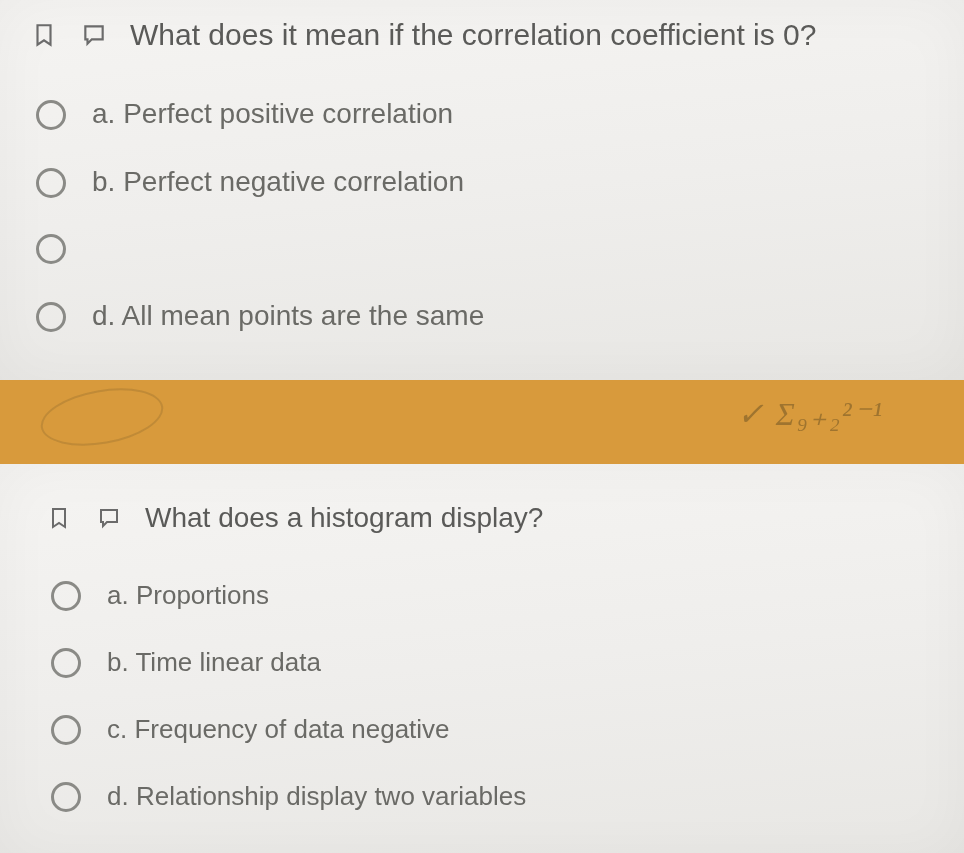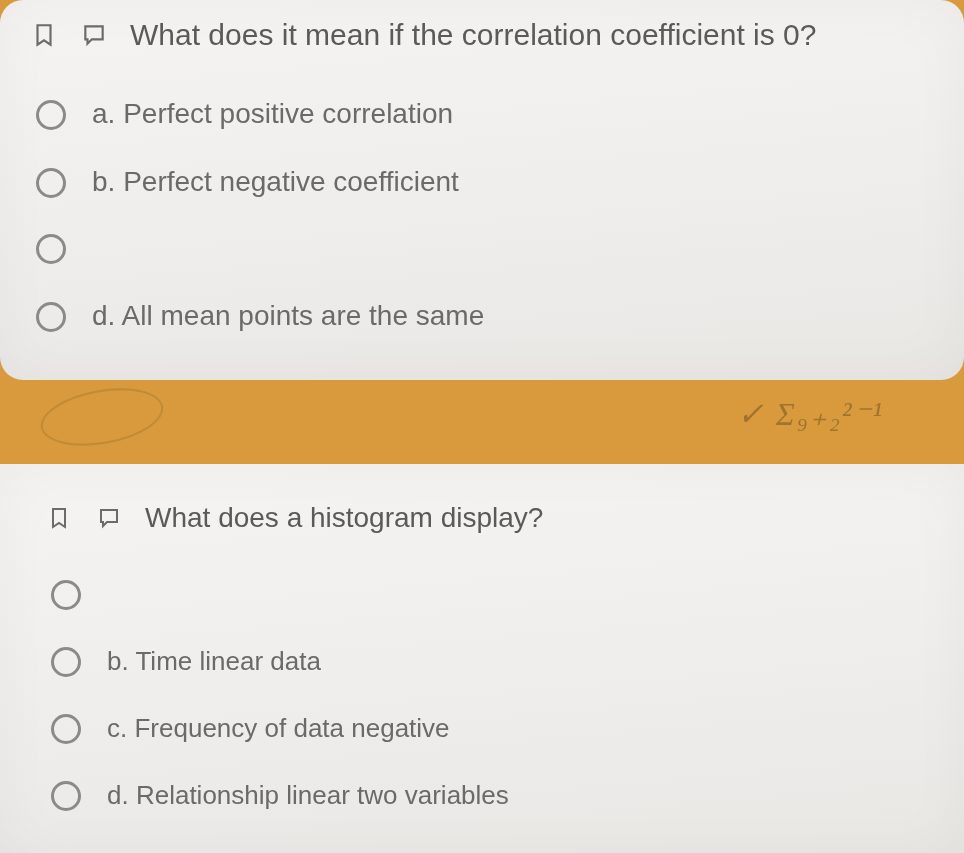--- a/index.html
+++ b/index.html
@@ -9,21 +9,21 @@
     width: 964px;
     height: 853px;
     overflow: hidden;
     position: relative;
   }
   .card {
     background: linear-gradient(175deg, #f5f4f2 0%, #efeeec 50%, #e8e7e4 100%);
     padding: 18px 30px 30px 30px;
     box-shadow: inset 0 0 60px rgba(0,0,0,0.04);
   }
-  .card1 { margin-bottom: 0; border-radius: 23px; }
+  .card1 { margin-bottom: 0; }
   .separator {
     height: 84px;
     background: #d89a3c;
     position: relative;
     overflow: hidden;
   }
   
   .separator::before {
     content: "";
     position: absolute;
@@ -108,21 +108,21 @@
     <span class="radio"></span>
     <span class="opt-label">
       <span>a.</span>
       <span>Perfect positive correlation</span>
     </span>
   </div>
   <div class="option">
     <span class="radio"></span>
     <span class="opt-label">
       <span>b.</span>
-      <span>Perfect negative coefficient</span>
+      <span>Perfect negative correlation</span>
     </span>
   </div>
   <div class="option">
     <span class="radio"></span>
   </div>
   <div class="option">
     <span class="radio"></span>
     <span class="opt-label">
       <span>d.</span>
       <span>All mean points are the same</span>
@@ -144,35 +144,39 @@
     <span class="icon">
       <svg viewBox="0 0 24 24" width="24" height="24" fill="none" stroke="currentColor" stroke-width="2">
         <path d="M4 4h16v12H10l-4 4v-4H4V4z"></path>
       </svg>
     </span>
     <span class="q-text">What does a histogram display?</span>
   </div>
 
   <div class="option">
     <span class="radio"></span>
+    <span class="opt-label">
+      <span>a.</span>
+      <span>Proportions</span>
+    </span>
   </div>
   <div class="option">
     <span class="radio"></span>
     <span class="opt-label">
       <span>b.</span>
       <span>Time linear data</span>
     </span>
   </div>
   <div class="option">
     <span class="radio"></span>
     <span class="opt-label">
       <span>c.</span>
       <span>Frequency of data negative</span>
     </span>
   </div>
   <div class="option">
     <span class="radio"></span>
     <span class="opt-label">
       <span>d.</span>
-      <span>Relationship linear two variables</span>
+      <span>Relationship display two variables</span>
     </span>
   </div>
 </div>
 
 </body></html>

